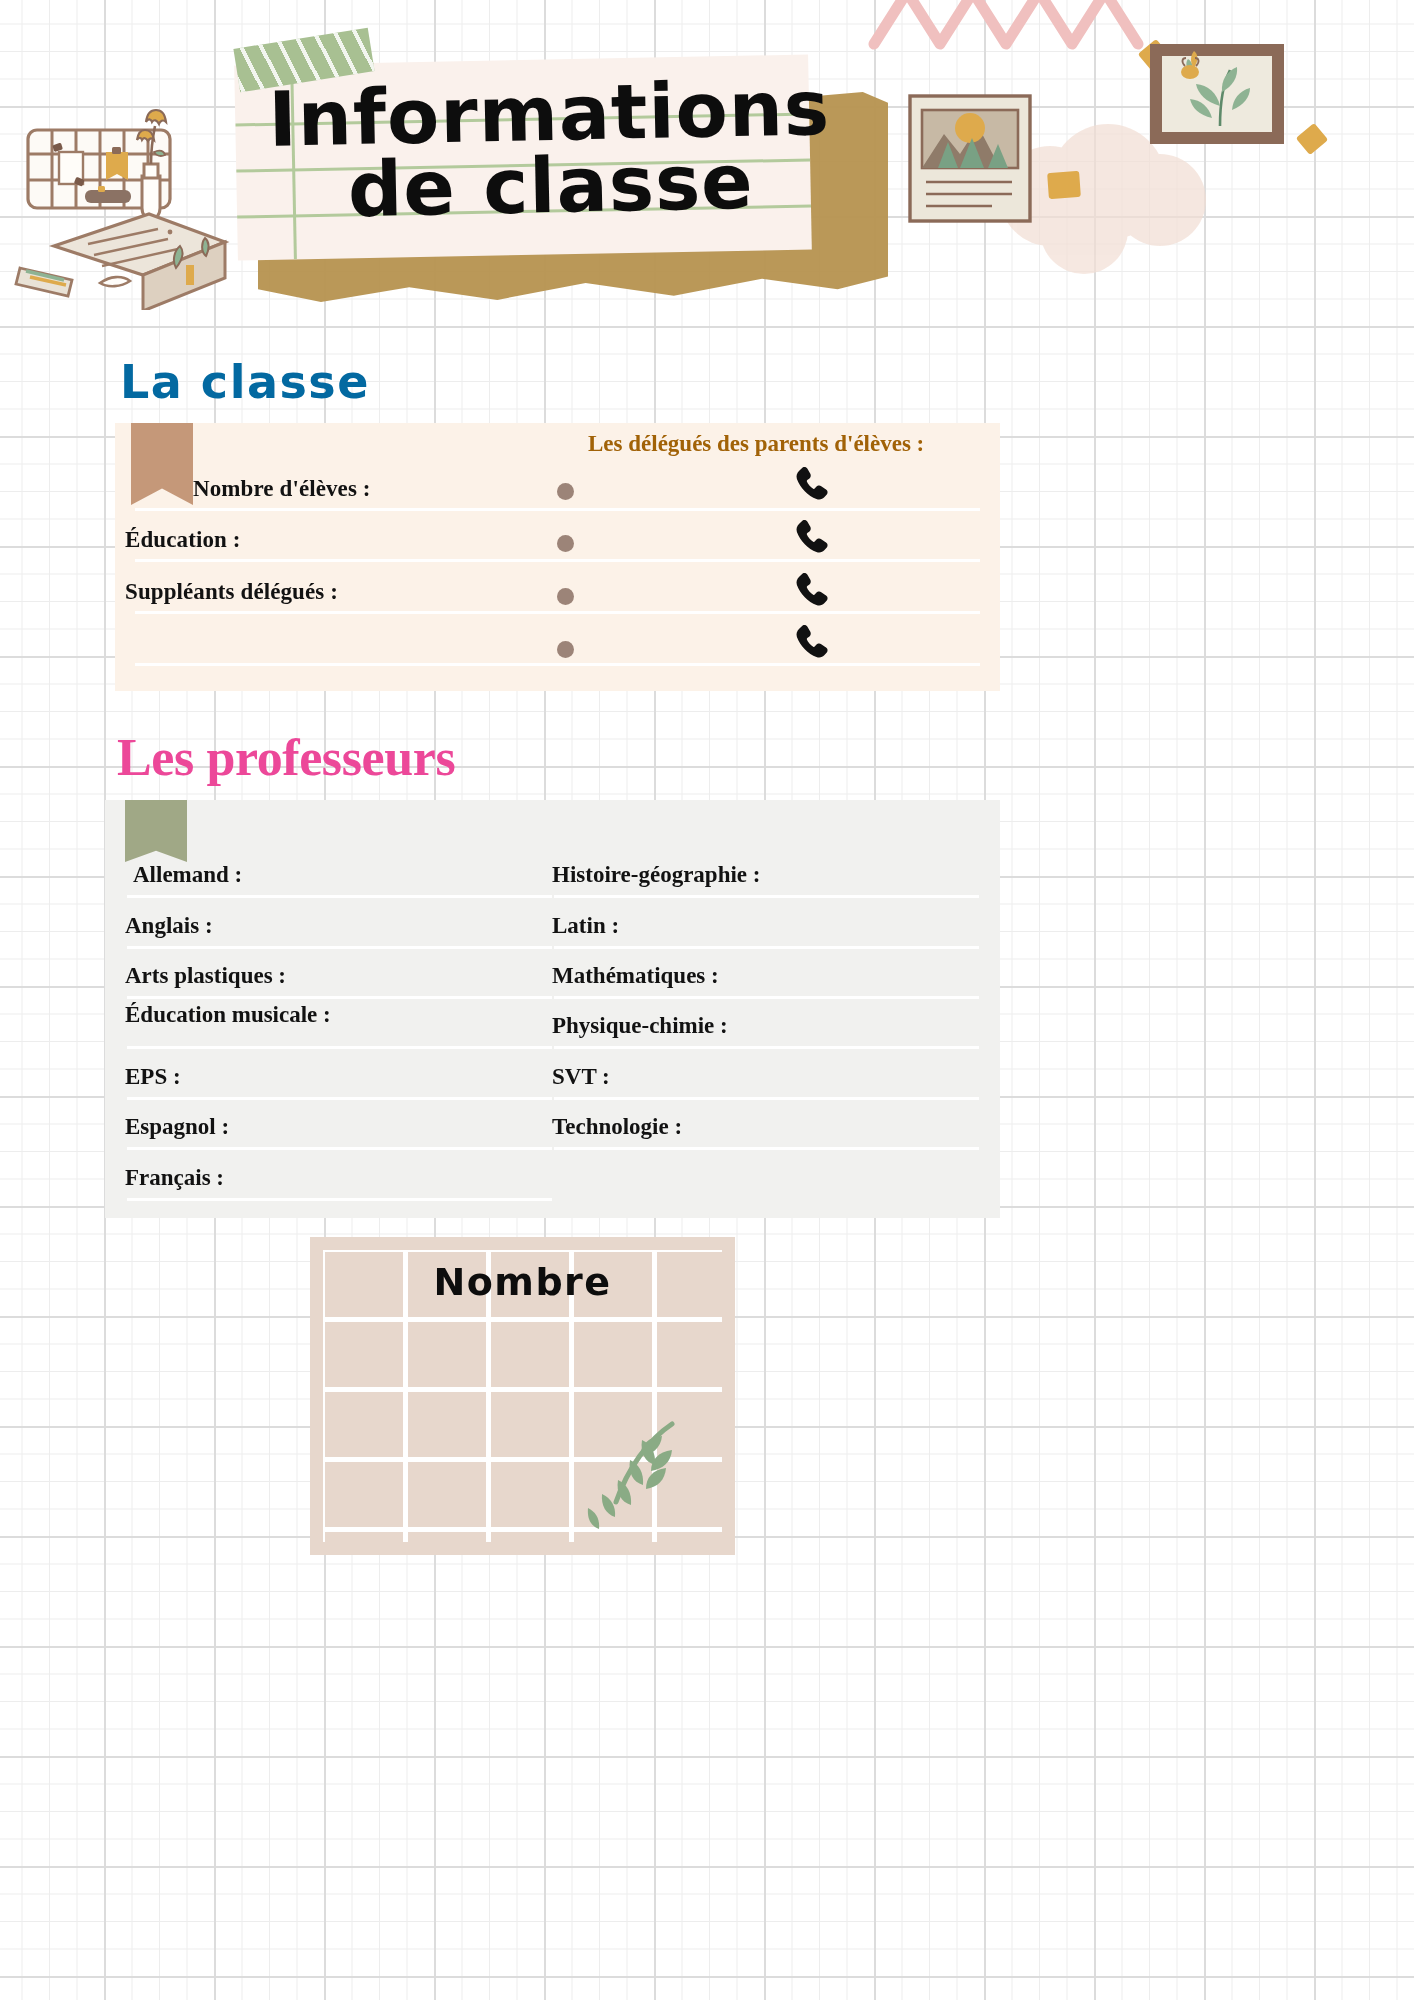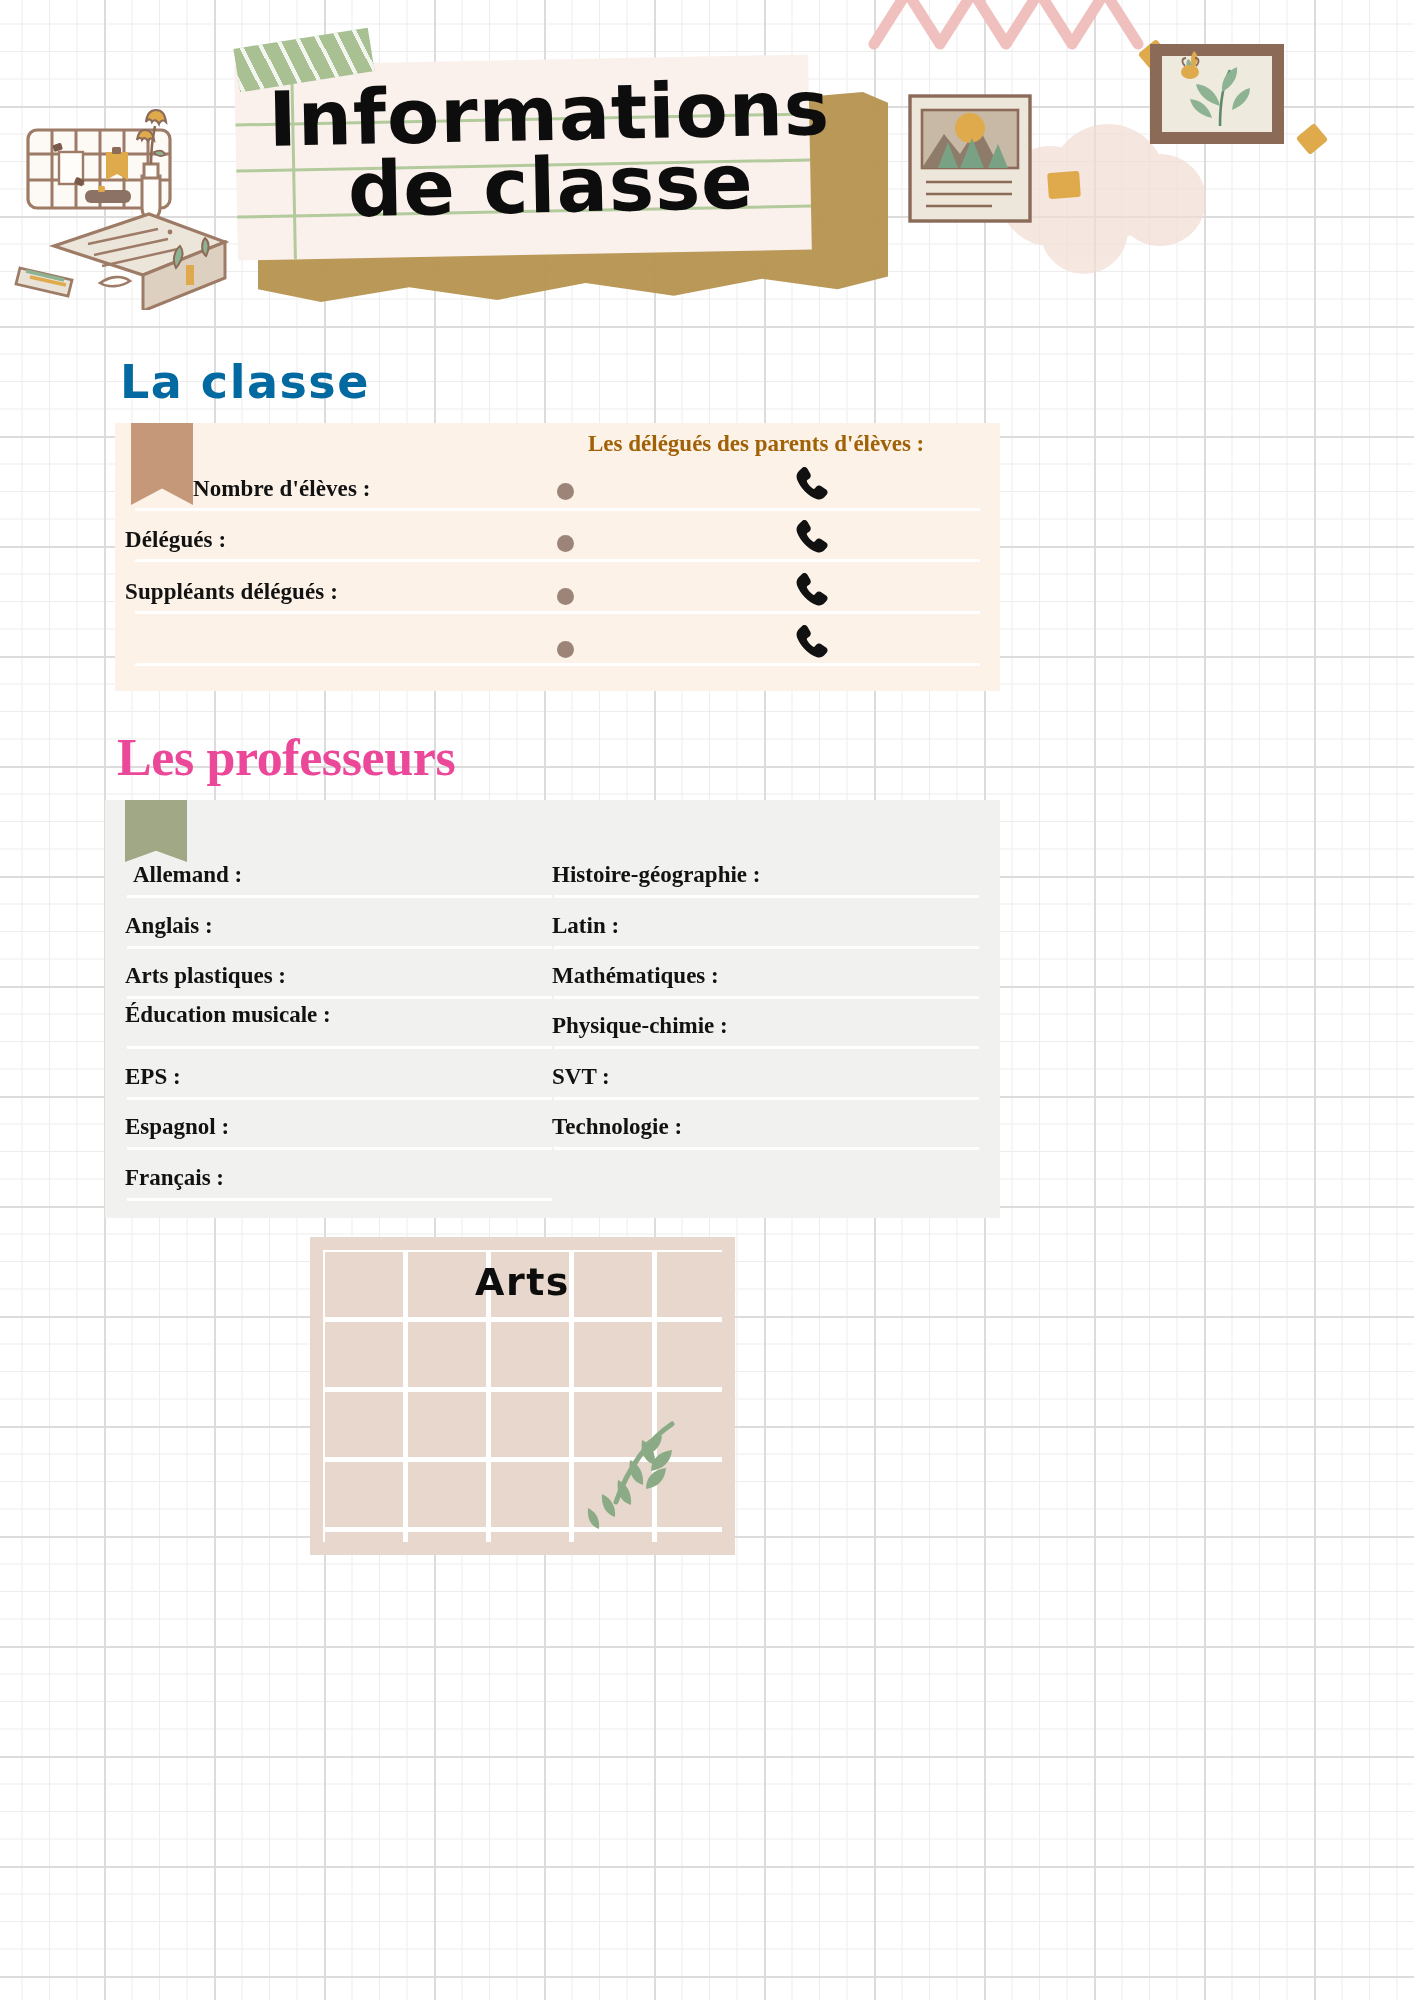--- a/index.html
+++ b/index.html
@@ -363,21 +363,21 @@
 </div>
 
 <div class="h-classe">La classe</div>
 
 <div id="classe-card">
   <div class="bookmark-brown"></div>
 
   <div class="field-label" style="position:absolute; left:78px; top:53px;">Nombre d'élèves :</div>
   <div class="ul-line" style="left:20px; top:85px; width:845px;"></div>
 
-  <div class="field-label" style="position:absolute; left:10px; top:104px;">Délégués :</div>
+  <div class="field-label" style="position:absolute; left:10px; top:104px;">Éducation :</div>
   <div class="ul-line" style="left:20px; top:136px; width:845px;"></div>
 
   <div class="field-label" style="position:absolute; left:10px; top:156px;">Suppléants délégués :</div>
   <div class="ul-line" style="left:20px; top:188px; width:845px;"></div>
 
   <div class="ul-line" style="left:20px; top:240px; width:845px;"></div>
 
   <div class="rule-head" style="left:473px; top:8px;">Les délégués des parents d'élèves :</div>
 
   <div class="bullet" style="left:442px; top:60px;"></div>
@@ -439,21 +439,21 @@
 
   <div class="subj-label" style="position:absolute; left:447px; top:264px;">SVT :</div>
   <div class="subj-line" style="left:449px; top:297px; width:425px;"></div>
 
   <div class="subj-label" style="position:absolute; left:447px; top:314px;">Technologie :</div>
   <div class="subj-line" style="left:449px; top:347px; width:425px;"></div>
 </div>
 
 <div id="notes-box">
   <div id="notes-grid">
-    <div class="notes-title">Arts</div>
+    <div class="notes-title">Nombre</div>
     <svg class="notes-leaf" width="118" height="120" viewBox="0 0 118 120" fill="none">
       <path d="M96 8C72 24 52 52 40 86" stroke="#8aab85" stroke-width="5" stroke-linecap="round"></path>
       <path d="M86 20c-14 1-21 9-22 20 12-1 21-8 22-20z" fill="#8aab85"></path>
       <path d="M96 34c-14 2-21 10-21 21 12-2 20-9 21-21z" fill="#8aab85"></path>
       <path d="M90 52c-14 2-20 10-20 21 12-2 19-9 20-21z" fill="#8aab85"></path>
       <path d="M66 24c-2 13 3 22 13 25 1-12-4-21-13-25z" fill="#8aab85"></path>
       <path d="M54 44c-2 13 3 22 13 25 1-12-4-21-13-25z" fill="#8aab85"></path>
       <path d="M42 64c-2 13 3 22 13 25 1-12-4-21-13-25z" fill="#8aab85"></path>
       <path d="M26 78c-1 12 4 20 13 23 1-11-4-19-13-23z" fill="#8aab85"></path>
       <path d="M12 92c-1 11 3 18 11 21 1-10-3-17-11-21z" fill="#8aab85"></path>

